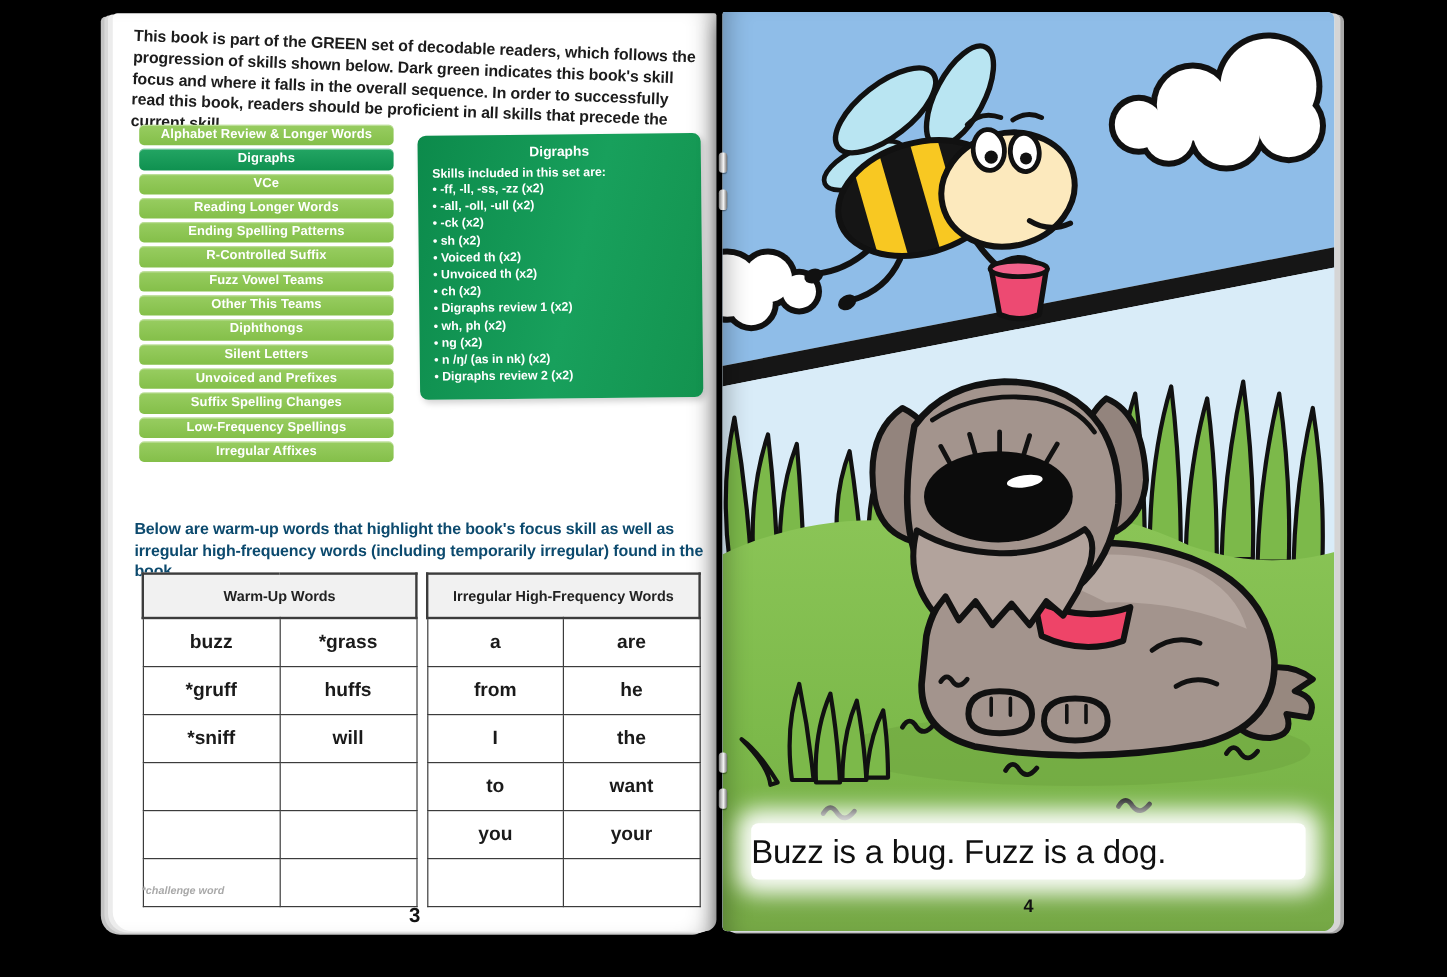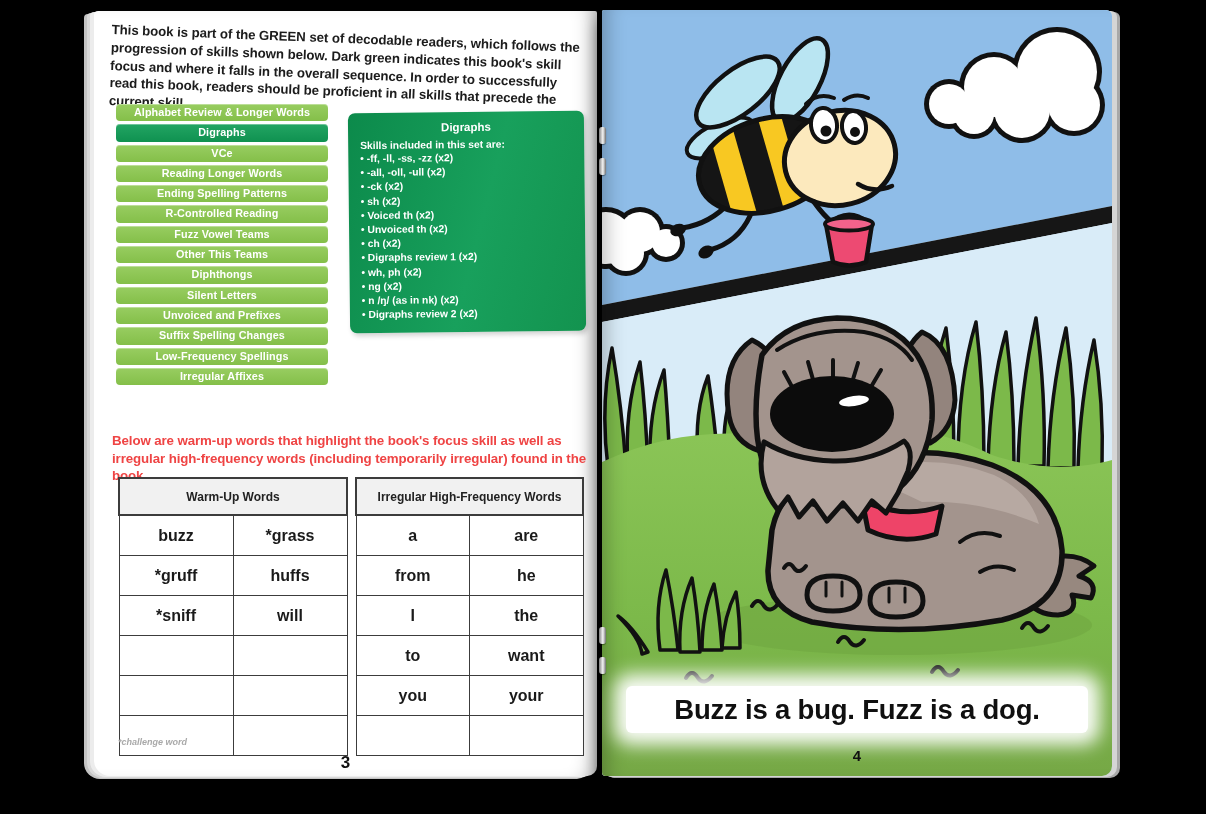--- a/index.html
+++ b/index.html
@@ -22,62 +22,62 @@
   .skillbox{position:absolute;left:255px;top:101px;width:236px;min-height:200px;border-radius:7px;
     background:linear-gradient(105deg,#0c8a4b 0%,#18a05c 55%,#13934f 100%);
     color:#fff;padding:9px 12px 11px 12px;box-sizing:border-box;transform:rotate(-.6deg);
     box-shadow:2px 3px 5px rgba(0,0,0,.18);}
   .skillbox .sb-title{text-align:center;font-size:11.5px;font-weight:700;margin-bottom:6px;}
   .skillbox .sb-intro{font-size:10.3px;font-weight:600;margin-bottom:1px;}
   .skillbox ul{list-style:none;margin:0;padding:0;}
   .skillbox li{font-size:10.3px;line-height:14.2px;font-weight:600;}
   .skillbox li::before{content:"• ";}
   .warmup-par{position:absolute;left:18px;top:421px;width:480px;font-size:13.3px;line-height:1.32;
-    color:#ef4444;font-weight:600;letter-spacing:-.1px;}
+    color:#0c4a6e;font-weight:600;letter-spacing:-.1px;}
   .wtable{position:absolute;top:466px;border-collapse:collapse;background:#fff;}
   .wtable.t1{left:24px;width:230px;}
   .wtable.t2{left:261px;width:229px;}
   .wtable th{border:2px solid #3c3c3c;background:#f1f1f1;height:33px;font-size:12px;font-weight:600;color:#222;}
   .wtable td{border:1.6px solid #3c3c3c;height:37px;width:50%;text-align:center;font-size:16px;
     font-weight:600;color:#1a1a1a;}
   .footnote{position:absolute;left:24px;top:726px;font-size:9px;font-style:italic;color:#a9a9a9;font-weight:600;}
   .pagenum{position:absolute;left:0;width:100%;text-align:center;font-weight:600;color:#111;}
   .pagenum.p3{top:742px;font-size:17px;}
 
   
   .page-right{position:absolute;left:602px;top:10px;width:510px;height:766px;background:#d9ecf8;
     border-radius:2px 6px 10px 4px;overflow:hidden;
     box-shadow:5px 1px 0 #d5d5d5,8px 2px 0 #a8a8a8,0 8px 18px rgba(0,0,0,.85);}
   .page-right .shade{position:absolute;inset:0;pointer-events:none;z-index:5;
     box-shadow:inset 18px 0 20px -14px rgba(0,0,0,.28);}
   .illu{position:absolute;inset:0;z-index:1;}
   .caption{position:absolute;left:24px;right:24px;top:676px;height:47px;z-index:6;background:#fff;
     border-radius:6px;box-shadow:0 0 18px 12px rgba(255,255,255,.95);
-    text-align:center;line-height:47px;font-size:27.5px;font-weight:700;color:#101010;letter-spacing:-.2px;}
+    line-height:47px;font-size:27.5px;font-weight:400;color:#101010;letter-spacing:-.2px;}
   .pagenum.p4{top:737px;font-size:15px;z-index:6;}
 
   
   .staple{position:absolute;left:599px;width:7px;height:17px;border-radius:3px;z-index:9;
     background:linear-gradient(90deg,#7e7e7e,#f4f4f4 55%,#6f6f6f);box-shadow:0 1px 1px rgba(0,0,0,.4);}
 </style>
 </head>
 <body>
 
 <div class="book">
 
   <div class="page-left">
     <div class="intro">This book is part of the GREEN set of decodable readers, which follows the progression of skills shown below. Dark green indicates this book's skill focus and where it falls in the overall sequence. In order to successfully read this book, readers should be proficient in all skills that precede the current skill.</div>
 
     <div class="bars">
       <div class="bar">Alphabet Review &amp; Longer Words</div>
       <div class="bar focus">Digraphs</div>
       <div class="bar">VCe</div>
       <div class="bar">Reading Longer Words</div>
       <div class="bar">Ending Spelling Patterns</div>
-      <div class="bar">R-Controlled Reading</div>
+      <div class="bar">R-Controlled Suffix</div>
       <div class="bar">Fuzz Vowel Teams</div>
       <div class="bar">Other This Teams</div>
       <div class="bar">Diphthongs</div>
       <div class="bar">Silent Letters</div>
       <div class="bar">Unvoiced and Prefixes</div>
       <div class="bar">Suffix Spelling Changes</div>
       <div class="bar">Low-Frequency Spellings</div>
       <div class="bar">Irregular Affixes</div>
     </div>
 

